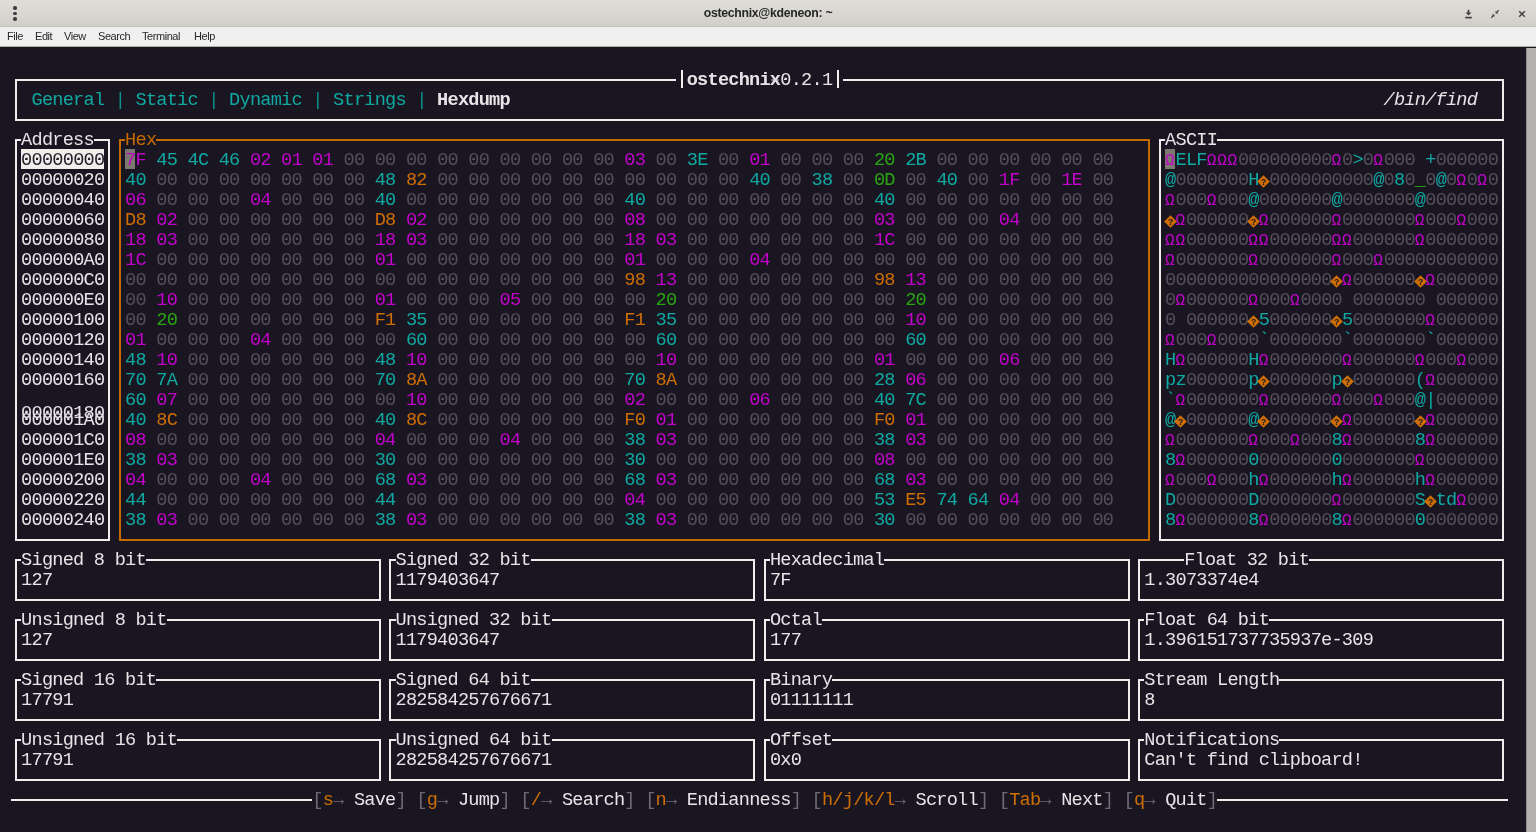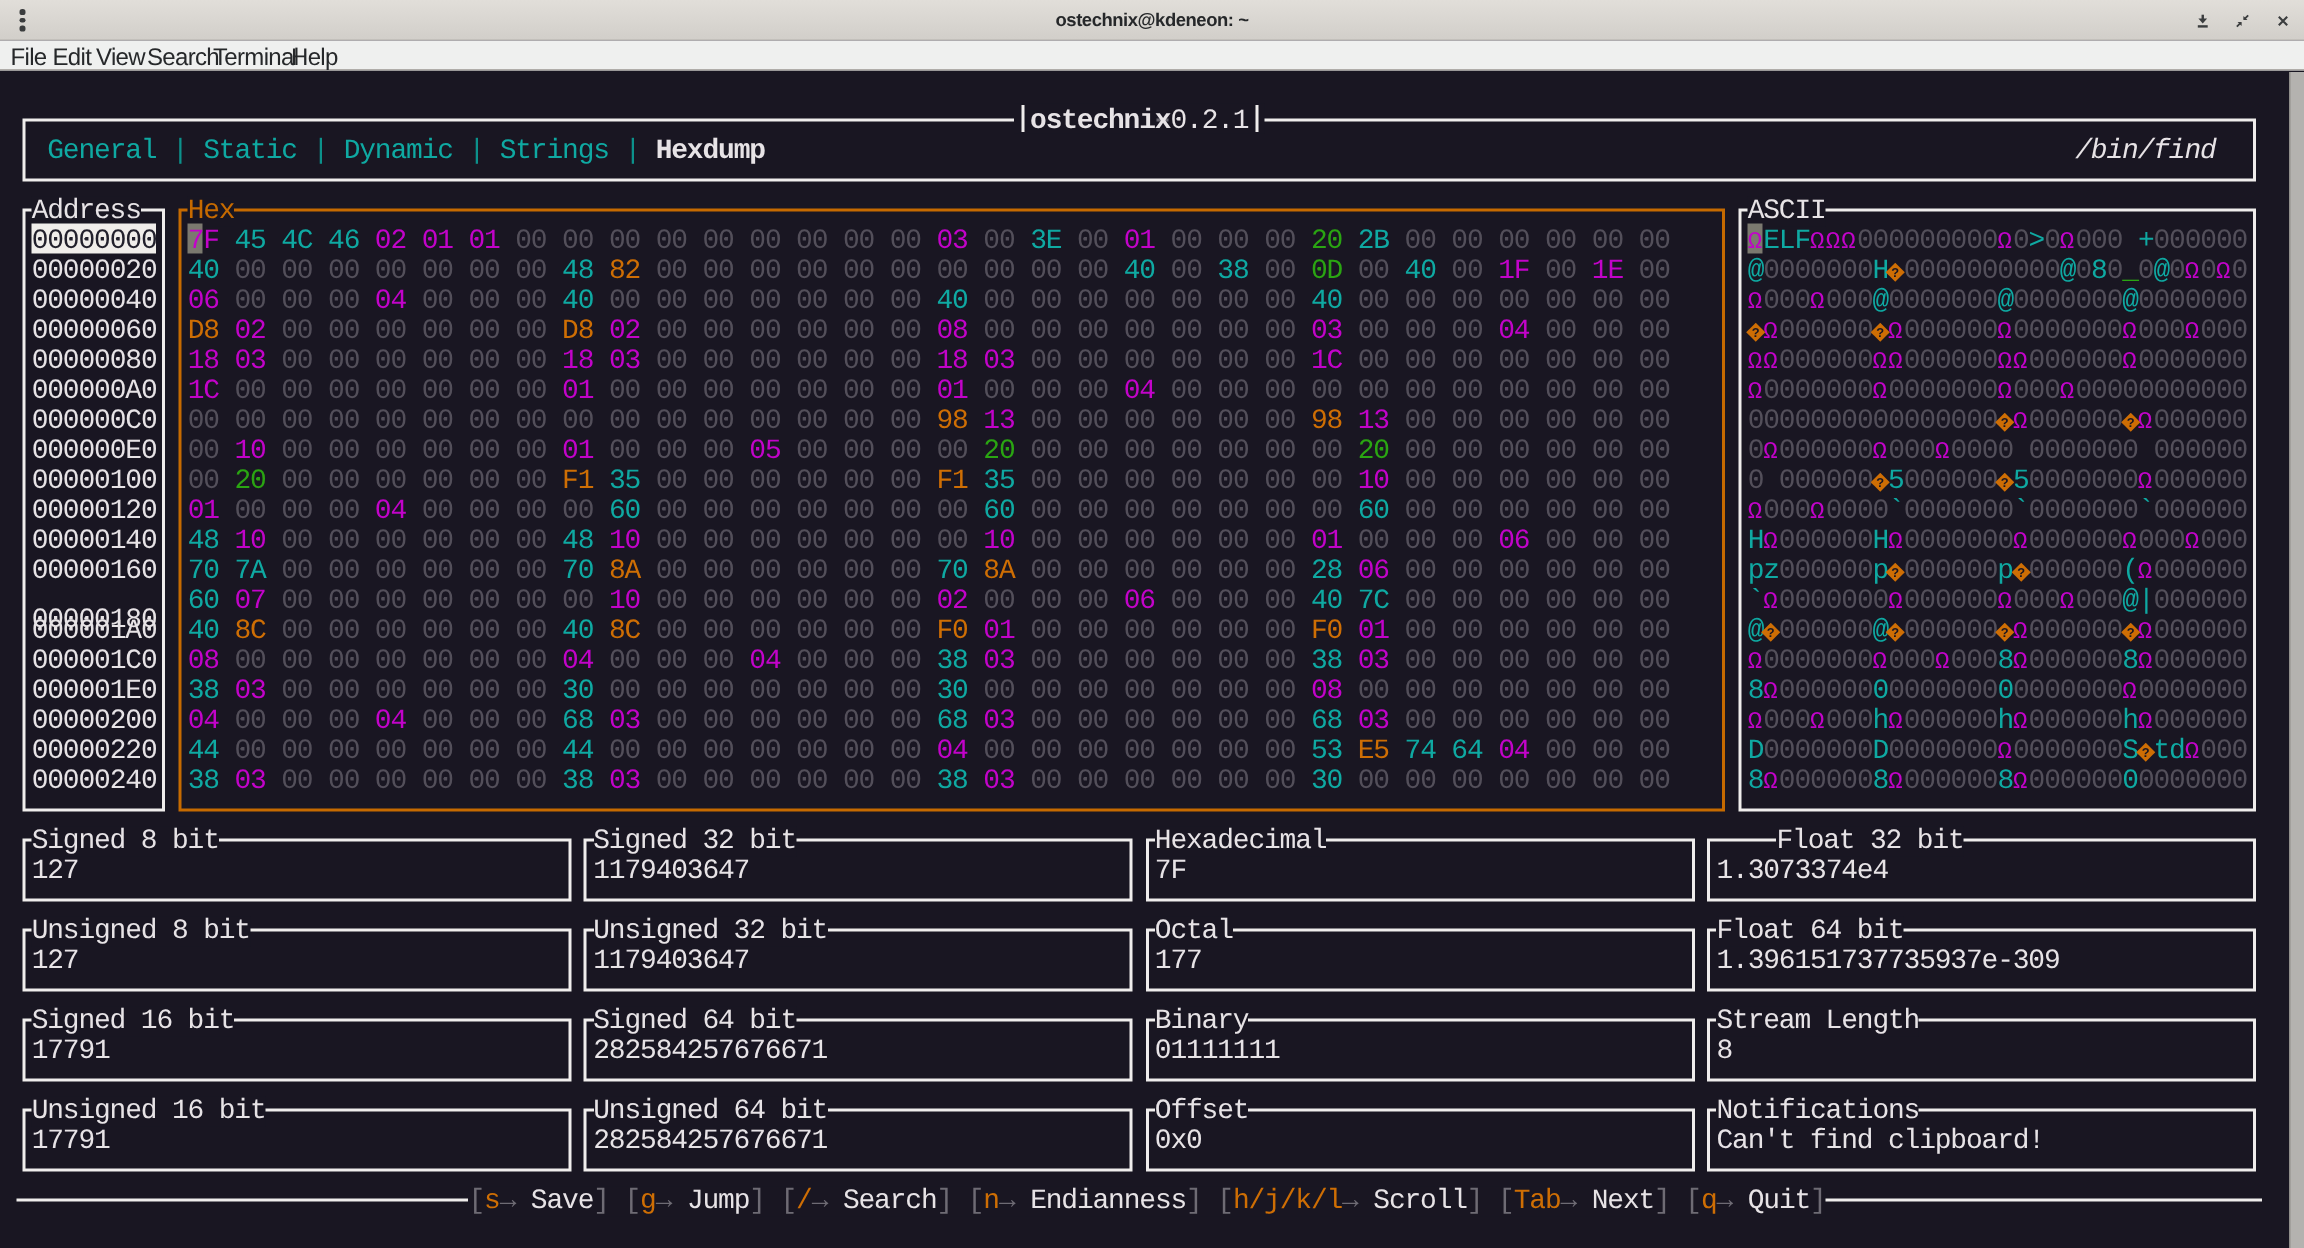--- a/index.html
+++ b/index.html
@@ -41,21 +41,21 @@
           <path d="M1.2 8.8 L3.8 6.2" fill="none"></path>
           <path d="M4.4 8.3 L4.4 5.6 L1.7 5.6 Z" stroke="none"></path>
         </g>
       </svg>
 <svg class="ab" style="left:1518px;top:10px" width="8" height="8" viewBox="0 0 8 8">
         <g stroke="#3b3d3e" stroke-width="1.4" fill="none">
           <path d="M1.2 1.2 L6.8 6.8 M6.8 1.2 L1.2 6.8"></path>
         </g>
       </svg>
 </div>
-<div class="ab" style="left:0;top:27px;width:1536px;height:20px;background:#eff0ef;border-bottom:1px solid #b0ada9;font-family:'Liberation Sans',sans-serif;font-size:16px;letter-spacing:-0.45px;color:#26282a;">
+<div class="ab" style="left:0;top:27px;width:1536px;height:20px;background:#eff0ef;border-bottom:1px solid #b0ada9;font-family:'Liberation Sans',sans-serif;font-size:11px;letter-spacing:-0.45px;color:#26282a;">
 <span class="ab" style="left:7px;top:3px;">File</span>
 <span class="ab" style="left:35px;top:3px;">Edit</span>
 <span class="ab" style="left:64px;top:3px;">View</span>
 <span class="ab" style="left:98px;top:3px;">Search</span>
 <span class="ab" style="left:142px;top:3px;">Terminal</span>
 <span class="ab" style="left:194px;top:3px;">Help</span>
 </div>
 <div class="ab" style="left:0;top:48px;width:1526px;height:784px;background:#191622;"></div>
 <div class="ab" style="left:1526px;top:48px;width:10px;height:784px;background:#b4b2af;border-left:1px solid #8f8d8a;"></div>
 <div class="bx" style="left:14.9px;top:79.2px;width:1489.2px;height:42.0px;border-color:#f0edec;"></div>

